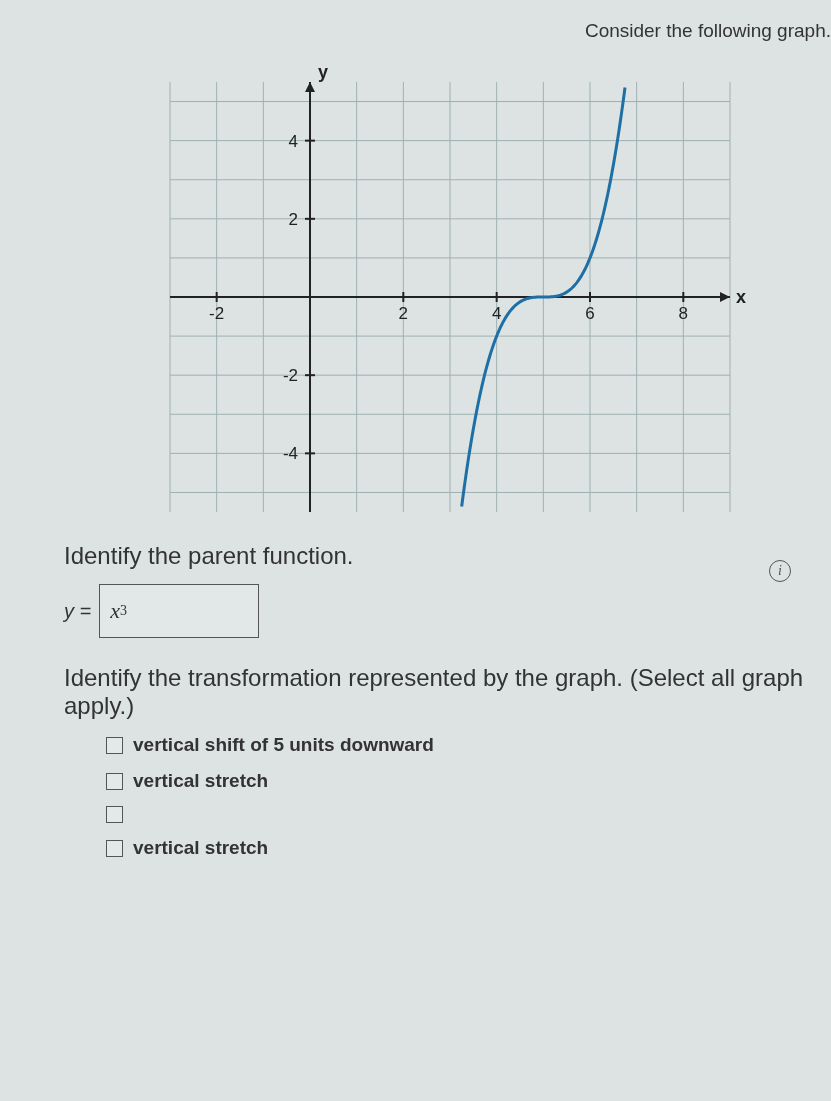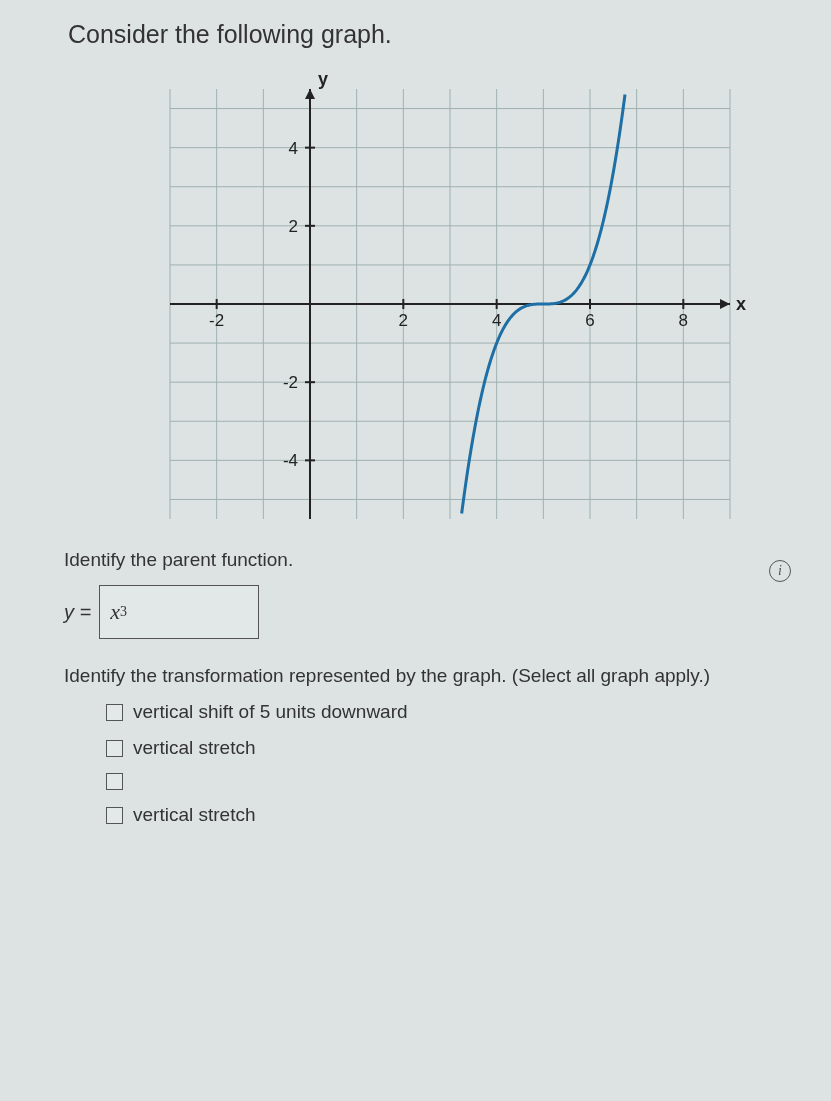--- a/index.html
+++ b/index.html
@@ -8,23 +8,24 @@
     padding: 20px 0 20px 20px;
     font-family: Arial, Helvetica, sans-serif;
     background: #dde3e3;
     color: #333;
     width: 831px;
     height: 1101px;
     position: relative;
     overflow: hidden;
   }
   .prompt {
-    font-size: 25px;
+    font-size: 19px;
     margin: 0 0 20px 48px;
     color: #333;
+    text-align: right;
   }
   .graph-wrap {
     position: relative;
     margin: 10px auto 20px 140px;
     width: 600px;
     height: 460px;
   }
   svg { display: block; }
   .info-icon {
     position: absolute;
@@ -35,21 +36,21 @@
     border: 1.5px solid #555;
     border-radius: 50%;
     font-style: italic;
     font-family: serif;
     font-size: 14px;
     text-align: center;
     line-height: 20px;
     color: #555;
   }
   .section {
-    font-size: 19px;
+    font-size: 24px;
     margin: 18px 0 14px 44px;
     color: #333;
   }
   .parent-fn {
     margin: 0 0 26px 44px;
     display: flex;
     align-items: center;
     gap: 8px;
   }
   .eq-lhs {
@@ -65,20 +66,21 @@
     font-size: 22px;
     font-style: italic;
     font-family: serif;
     display: flex;
     align-items: center;
   }
   .fn-box .base { font-style: italic; }
   .fn-box sup { font-size: 14px; font-style: normal; }
   .checks {
     margin: 14px 0 16px 86px;
+    font-weight: bold;
   }
   .check-row {
     display: flex;
     align-items: center;
     gap: 10px;
     margin: 14px 0;
     font-size: 19px;
   }
   .cbox {
     width: 17px;

